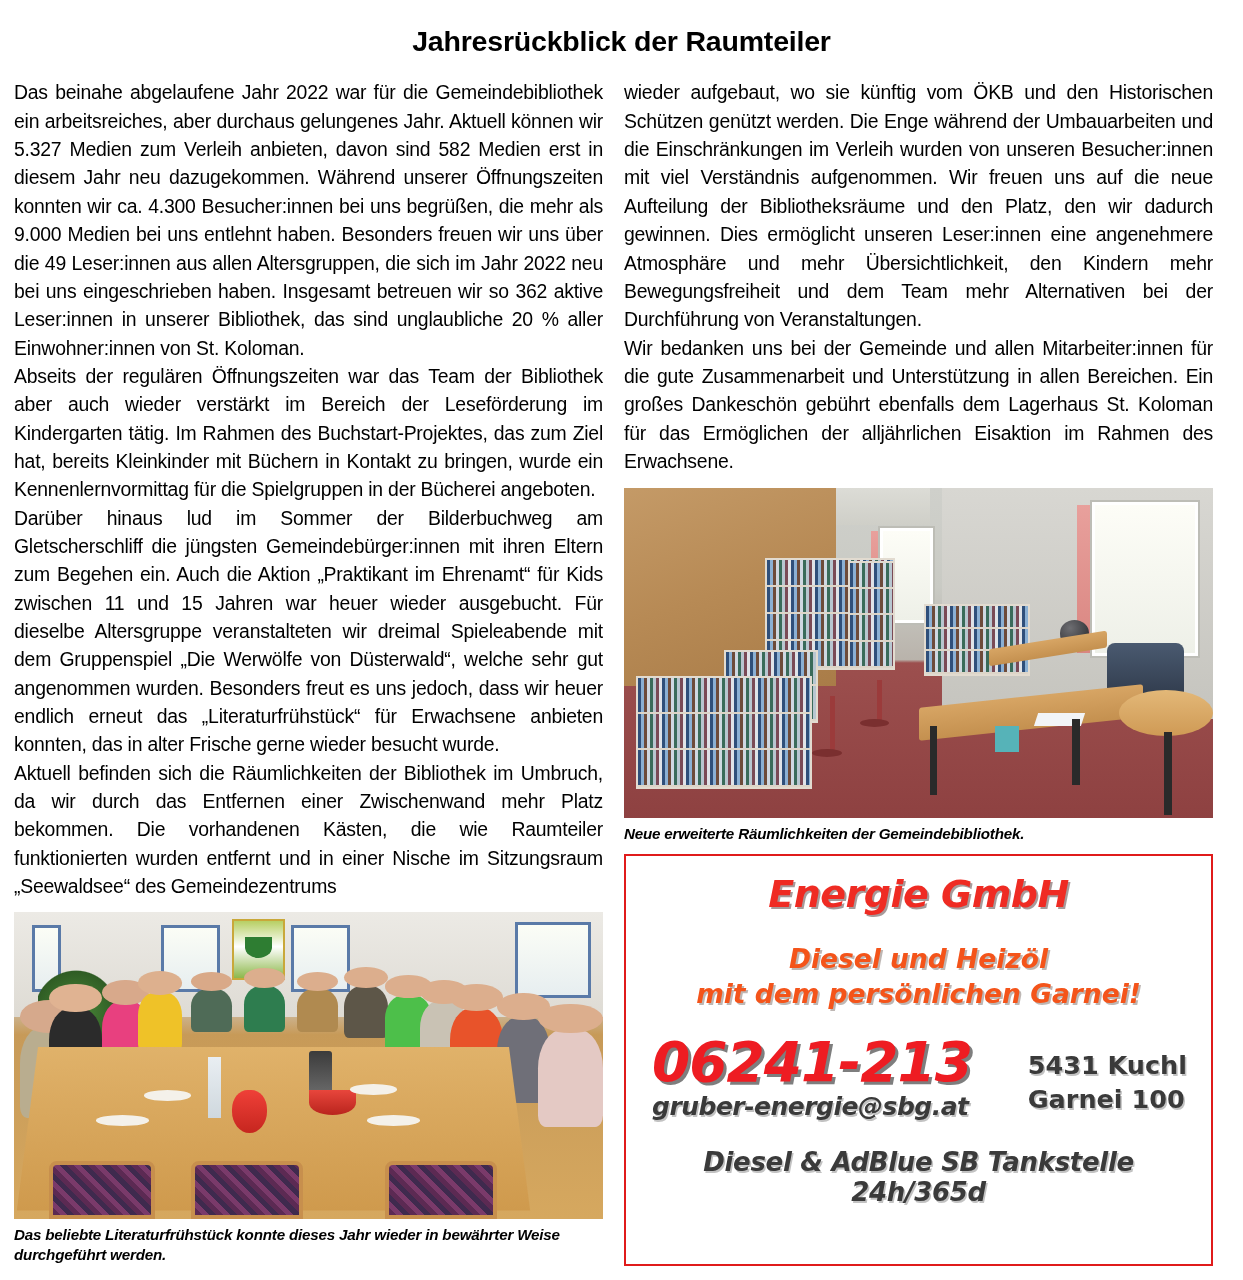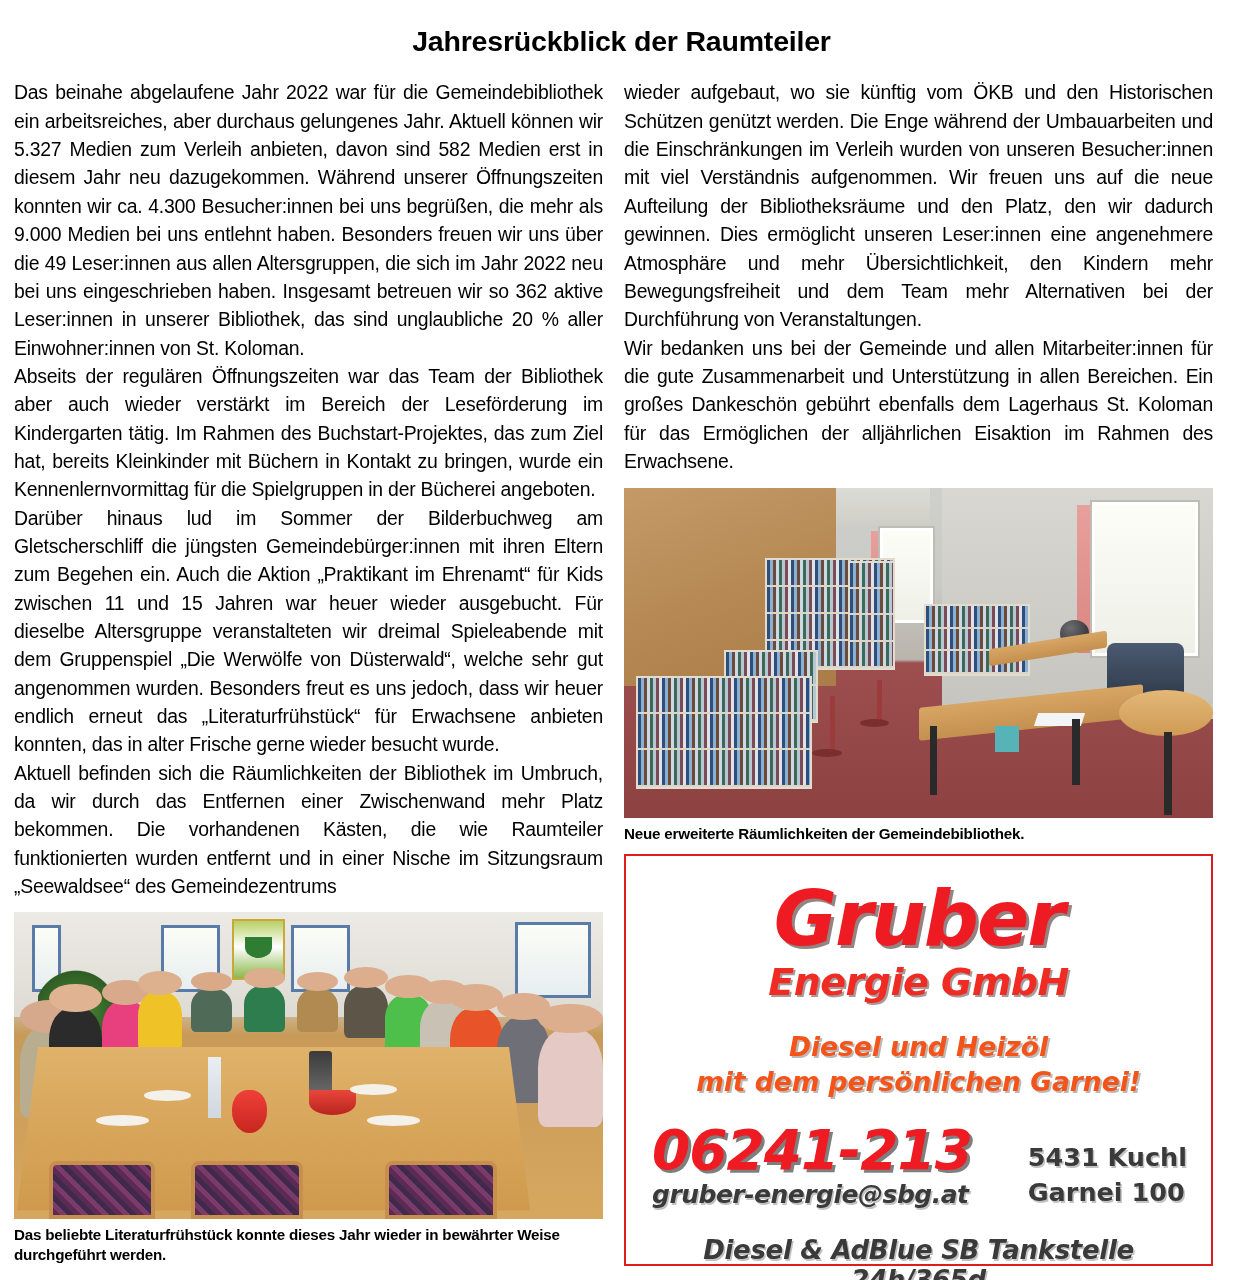--- a/index.html
+++ b/index.html
@@ -59,20 +59,21 @@
   
   .photo {
     position: relative;
     width: 100%;
     overflow: hidden;
     background: #c9c4bb;
   }
   .photo-caption {
     font-size: 15.2px;
     font-weight: bold;
+    font-style: italic;
     line-height: 20px;
     margin-top: 6px;
     font-family: "Liberation Sans", sans-serif;
     letter-spacing: -0.2px;
   }
 
   
   .lib-photo {
     height: 330px;
     background: linear-gradient(180deg,#cfd0cb 0%, #c9cac4 30%, #b9b3ab 52%, #9c4f4e 53%, #8e4141 100%);
@@ -266,21 +267,21 @@
     font-weight: bold;
     font-style: italic;
     font-size: 26.5px;
     line-height: 1.3;
     margin-top: 26px;
     text-shadow: 2px 2px 0 rgba(70,50,40,0.35);
     font-family: "DejaVu Sans", sans-serif;
   }
   .ad-contact {
     display: flex;
-    align-items: flex-end;
+    align-items: center;
     margin-top: 24px;
     padding-left: 16px;
   }
   .ad-contact-left { flex: 1 1 auto; }
   .ad-phone {
     font-size: 55px;
     font-weight: bold;
     font-style: italic;
     color: #ee1c22;
     letter-spacing: -1px;
@@ -461,21 +462,20 @@
       <div class="lib-leg l3"></div>
       <div class="lib-stand st1"></div>
       <div class="lib-standbase b1"></div>
       <div class="lib-stand st2"></div>
       <div class="lib-standbase b2"></div>
     </div>
 
     <div class="photo-caption">Neue erweiterte Räumlichkeiten der Gemeindebibliothek.</div>
 
     <div class="ad-box">
-      <div class="ad-logo">Gruber</div>
       <div class="ad-sub">Energie GmbH</div>
 
       <div class="ad-slogan">
         <div>Diesel und Heizöl</div>
         <div>mit dem persönlichen Garnei!</div>
       </div>
 
       <div class="ad-contact">
         <div class="ad-contact-left">
           <div class="ad-phone">06241-213</div>

